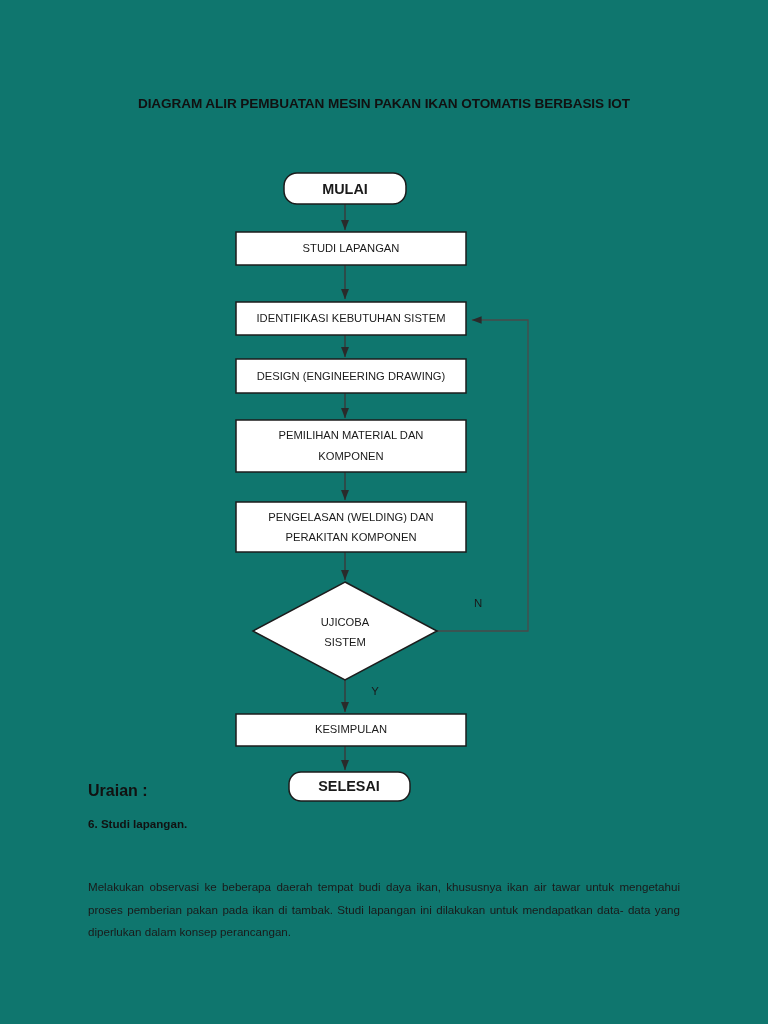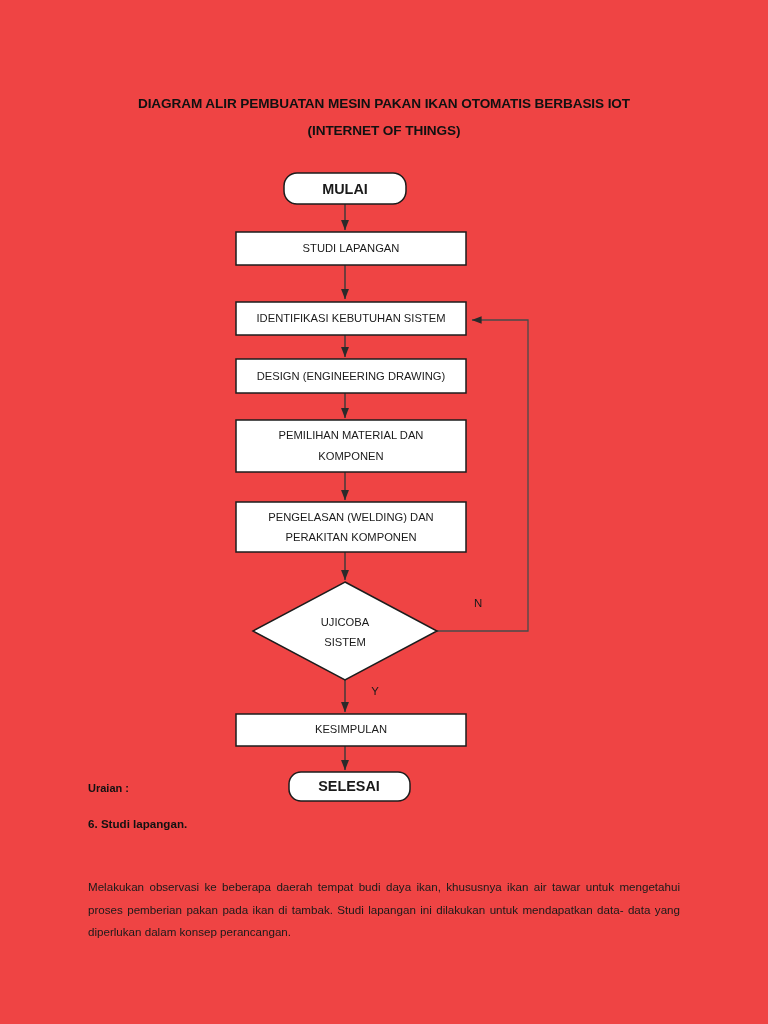--- a/index.html
+++ b/index.html
@@ -13,21 +13,21 @@
     position: relative;
     font-family: "Liberation Sans", sans-serif;
     color: #1a1a1a;
     overflow: hidden;
   }
 
   .page {
     position: relative;
     width: 768px;
     height: 1024px;
-    background: #ef4444;
+    background: #0f766e;
   }
 
   
   .doc-title {
     position: absolute;
     left: 88px;
     top: 90px;
     width: 592px;
     text-align: center;
     font-size: 13.6px;
@@ -76,21 +76,21 @@
   .connector.loop {
     stroke: #4a4a4a;
     stroke-width: 1.3;
   }
 
   
   .uraian-label {
     position: absolute;
     left: 88px;
     top: 782px;
-    font-size: 11px;
+    font-size: 16px;
     font-weight: bold;
     color: #111111;
   }
   .section-heading {
     position: absolute;
     left: 88px;
     top: 817px;
     font-size: 11.6px;
     font-weight: bold;
     color: #111111;
@@ -107,21 +107,20 @@
     margin-top: 28px;
   }
 </style>
 </head>
 <body>
 
 <div class="page">
 
   <div class="doc-title">
     <span>DIAGRAM ALIR PEMBUATAN MESIN PAKAN IKAN OTOMATIS BERBASIS IOT</span>
-    <span class="line2">(INTERNET OF THINGS)</span>
   </div>
 
   <svg class="flow-svg" viewBox="0 0 768 1024">
     <defs>
       <marker id="arrowhead" markerWidth="9" markerHeight="9" refX="7.4" refY="3.4" orient="auto" markerUnits="strokeWidth">
         <path d="M0,0.5 L7.6,3.4 L0,6.3 z" fill="#2a2a2a"></path>
       </marker>
     </defs>
 
     <line class="connector" x1="345" y1="204" x2="345" y2="230" marker-end="url(#arrowhead)"></line>

